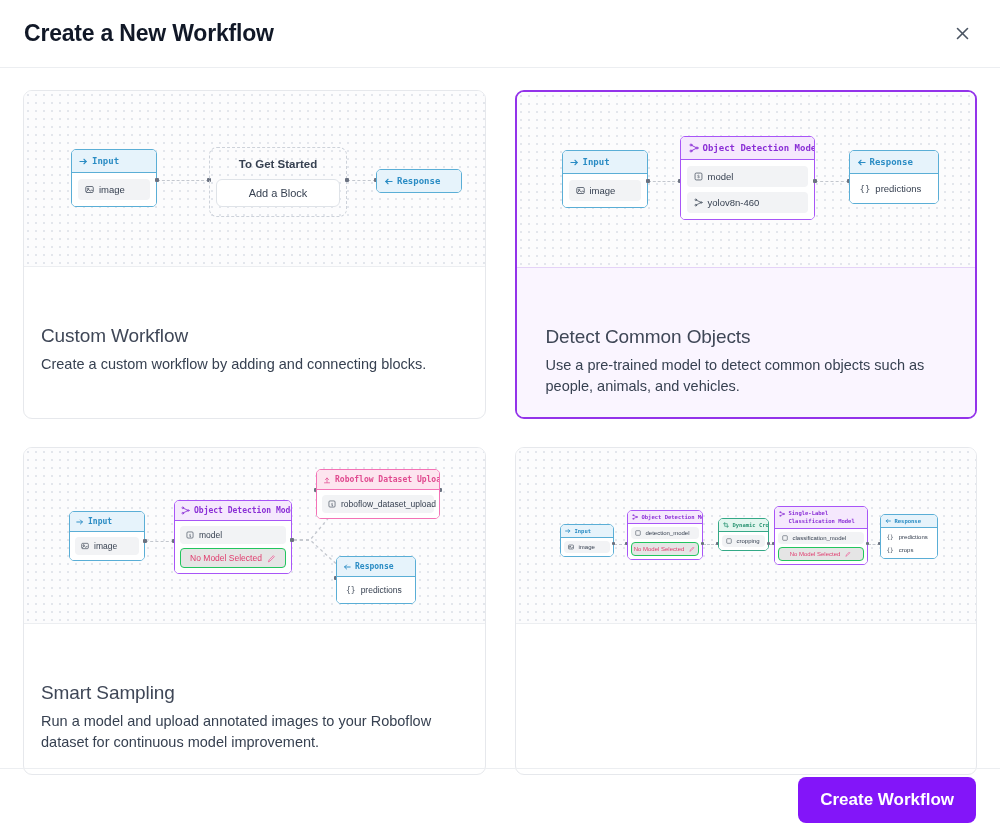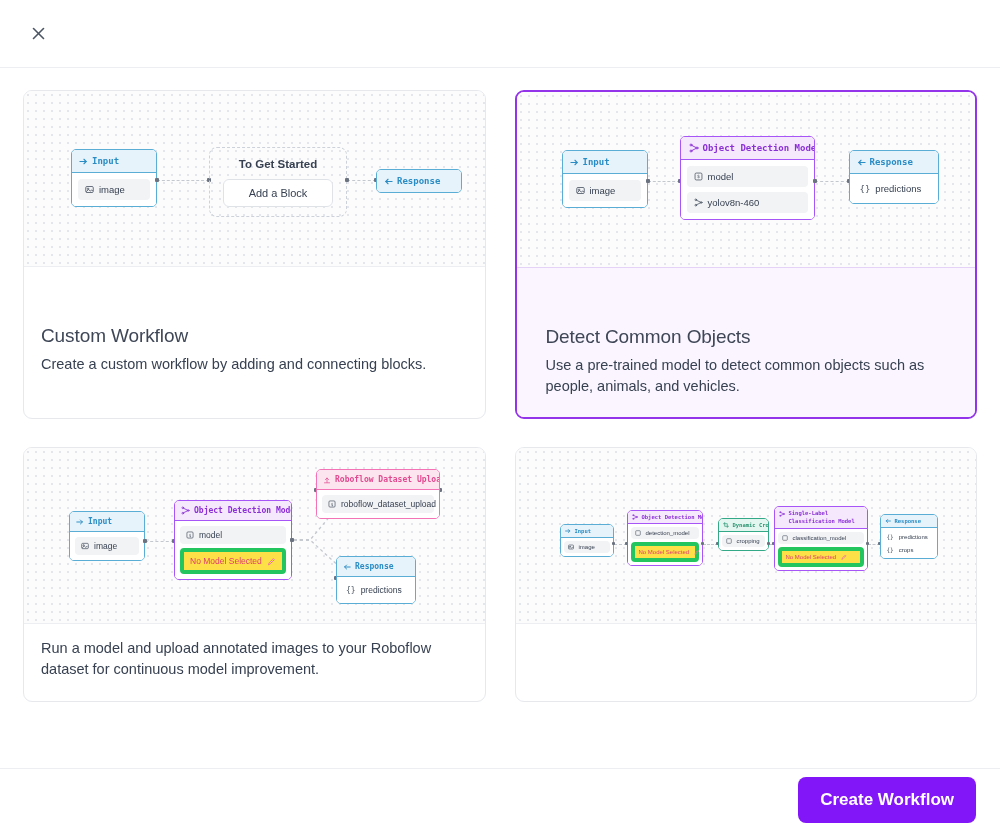--- a/index.html
+++ b/index.html
@@ -80,41 +80,41 @@
   .n-blue   { border: 1px solid #5aaed6; }
   .n-blue   .node-head { background: #e6f3fb; color: #2a8cc4; border-bottom: 1px solid #5aaed6; }
   .n-purple { border: 1px solid #a855f7; }
   .n-purple .node-head { background: #f5e8fd; color: #8b2fd6; border-bottom: 1px solid #a855f7; }
   .n-pink   { border: 1px solid #f472b6; }
   .n-pink   .node-head { background: #fde5ef; color: #e0498f; border-bottom: 1px solid #f472b6; }
   .n-green  { border: 1px solid #34a987; }
   .n-green  .node-head { background: #e3f6ef; color: #2a9472; border-bottom: 1px solid #34a987; }
 
   .row-warn {
-    background: #fde047; border: 4px solid #22c55e; color: #e03b6d;
-    justify-content: flex-start;
+    background: #e5e5e5; border: 1px solid #22c55e; color: #e03b6d;
+    justify-content: center;
   }
 
   
   .conn { position: absolute; border-top: 1.5px dashed #c3c7ce; }
   .dot { position: absolute; width: 4px; height: 4px; background: #6b7280; border-radius: 1px; }
   .conn-diag { position: absolute; overflow: visible; }
 
   
   .ghost-box {
     position: absolute;
     border: 1.5px dashed #cdd2da; border-radius: 8px;
     background: transparent;
     display: flex; flex-direction: column; align-items: center; justify-content: center;
     gap: 9px;
   }
   .ghost-title { font-size: 11.5px; font-weight: bold; color: #374151; }
   .ghost-btn {
     background: #ffffff; border: 1px solid #dfe3e8; border-radius: 6px;
-    font-size: 11px; color: #374151; padding: 7px 4px; width: 110px; text-align: center;
+    font-size: 11px; color: #374151; padding: 7px 4px; width: 124px; text-align: center;
   }
 
   
   .modal-footer {
     position: absolute; left: 0; bottom: 0; width: 1000px; height: 62px;
     border-top: 1px solid #eceef1;
     display: flex; align-items: center; justify-content: flex-end;
     padding-right: 24px;
   }
   .primary-btn {
@@ -123,20 +123,21 @@
     border: none; border-radius: 8px;
     padding: 13px 22px; cursor: pointer;
   }
 
   svg { display: block; }
 </style>
 </head>
 <body>
 
 <div class="modal-header">
+  <div class="modal-title">Create a New Workflow</div>
   <button class="close-btn" aria-label="close">
     <svg width="17" height="17" viewBox="0 0 17 17" fill="none" stroke="#4b5563" stroke-width="1.6" stroke-linecap="round">
       <line x1="3.5" y1="3.5" x2="13.5" y2="13.5"></line>
         <line x1="13.5" y1="3.5" x2="3.5" y2="13.5"></line>
     </svg>
   </button>
 </div>
 
 <div class="modal-body">
 
@@ -410,20 +411,21 @@
           <div class="node-body" style="padding:5px;">
             <div class="node-row" style="background:transparent; padding:3px 4px; font-size:8.5px;">
               <span style="font-family:'DejaVu Sans Mono',monospace; font-size:8px; color:#4b5563;">{}</span>
               <span>predictions</span>
             </div>
           </div>
         </div>
       </div>
 
       <div class="tpl-footer">
+        <div class="tpl-name">Smart Sampling</div>
         <div class="tpl-desc">Run a model and upload annotated images to your Roboflow dataset for continuous model improvement.</div>
       </div>
     </div>
 
     <div class="tpl-card">
       <div class="tpl-preview">
 
         <div class="node n-blue" style="left:44px; top:76px; width:54px;">
           <div class="node-head" style="padding:3px 4px; font-size:5.5px;">
             <span>

